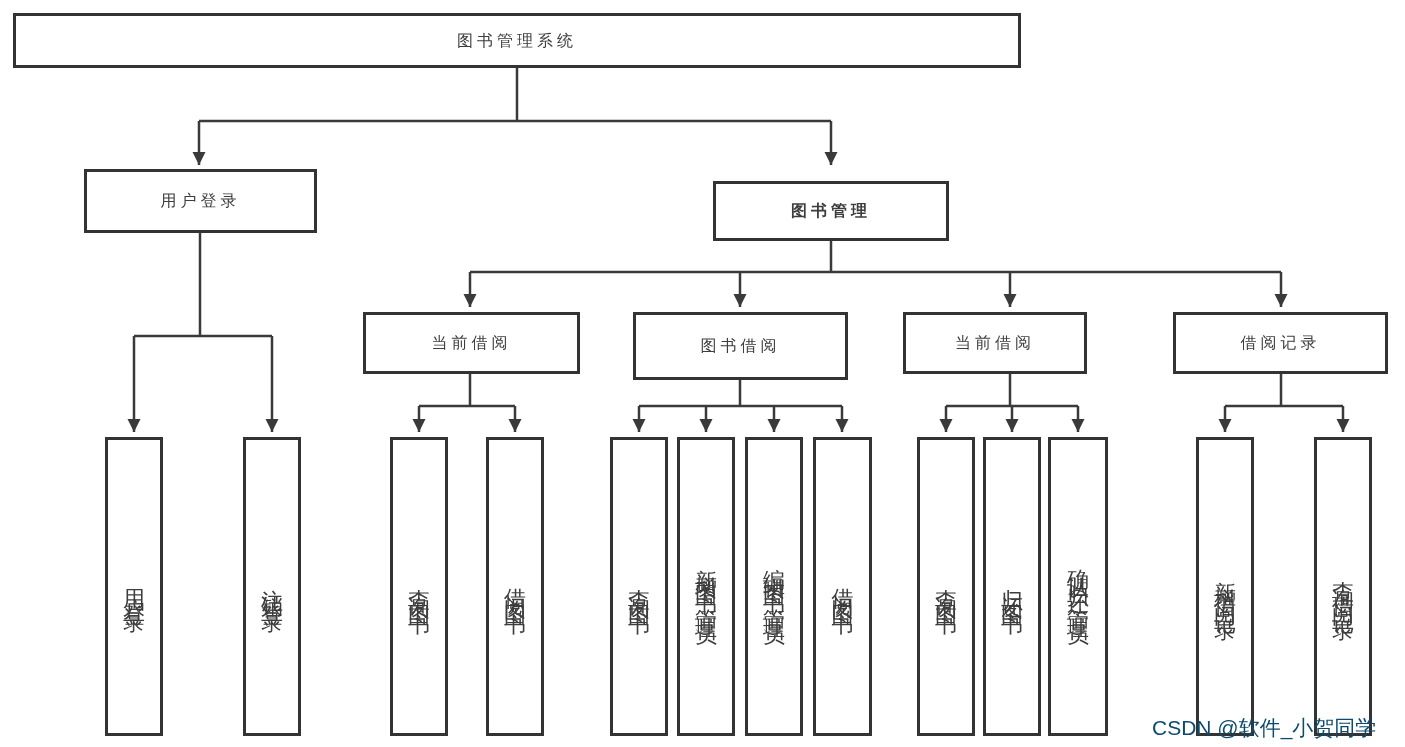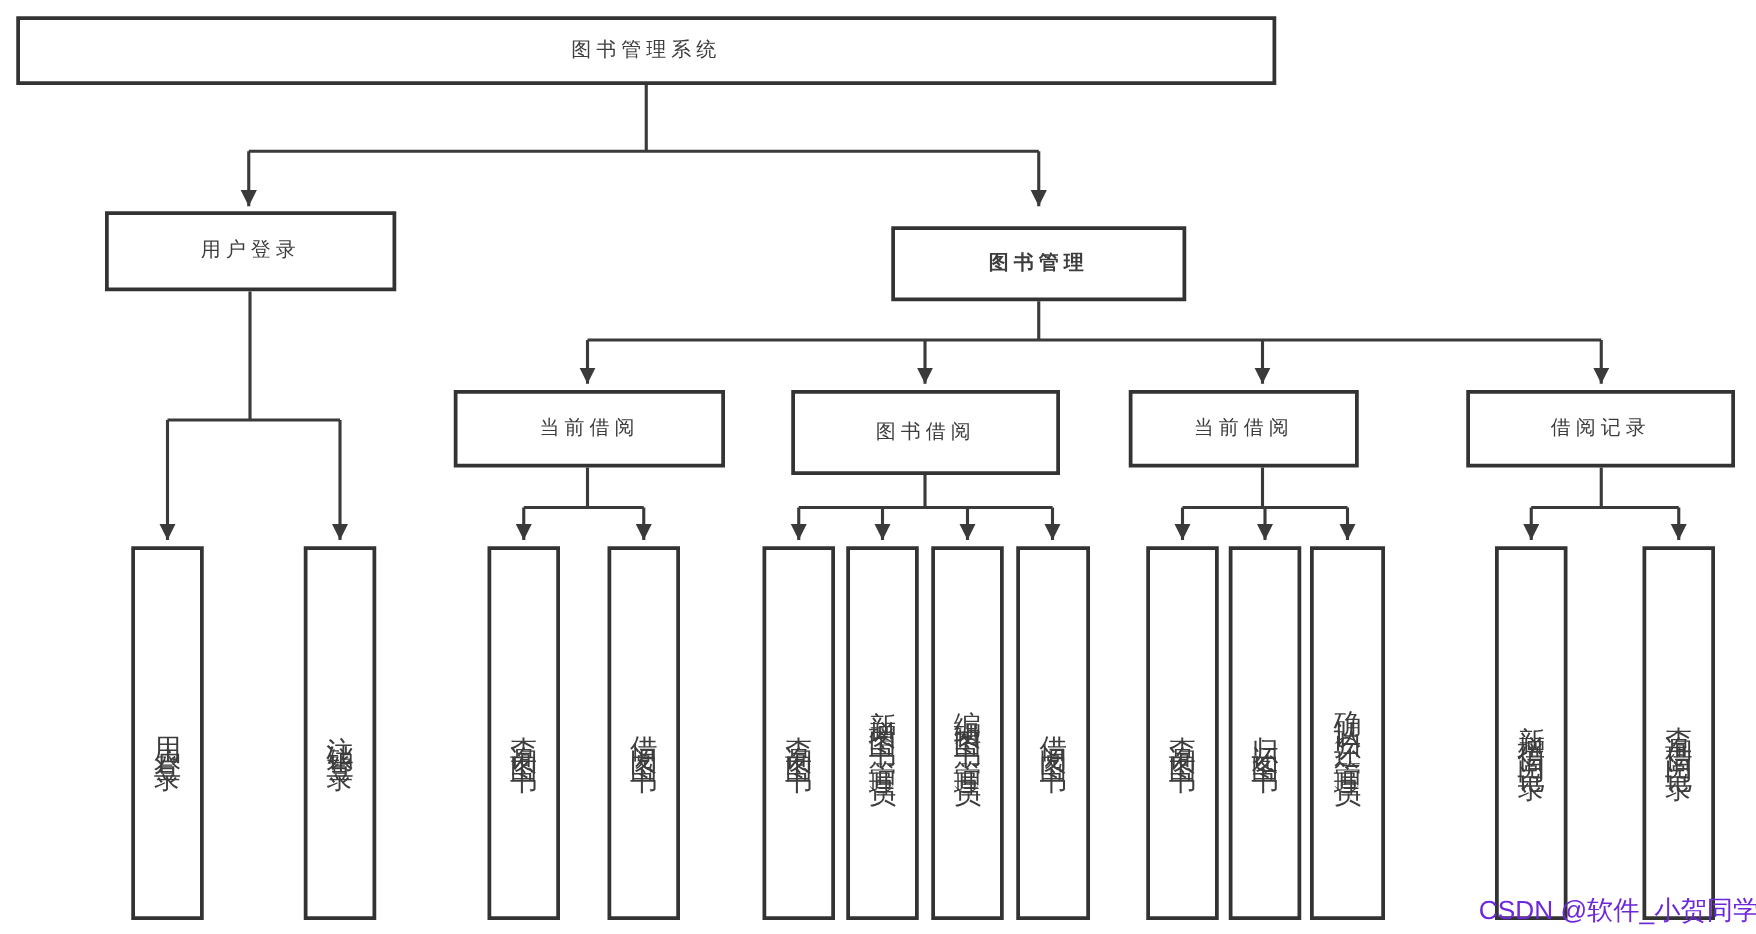--- a/index.html
+++ b/index.html
@@ -35,25 +35,25 @@
   .vlabel {
     writing-mode: vertical-rl;
     text-orientation: mixed;
     font-size: 22px;
     letter-spacing: 8px;
     line-height: 1;
     white-space: nowrap;
   }
   .watermark {
     position: absolute;
-    left: 1183px;
+    left: 1152px;
     top: 714px;
     width: 215px;
     font-size: 21px;
-    color: #6d28d9;
+    color: #0c4a6e;
     white-space: nowrap;
     text-align: right;
   }
 </style>
 </head>
 <body>
 
 <div class="canvas">
 
   <svg class="connectors" viewBox="0 0 1405 747" xmlns="http://www.w3.org/2000/svg">

